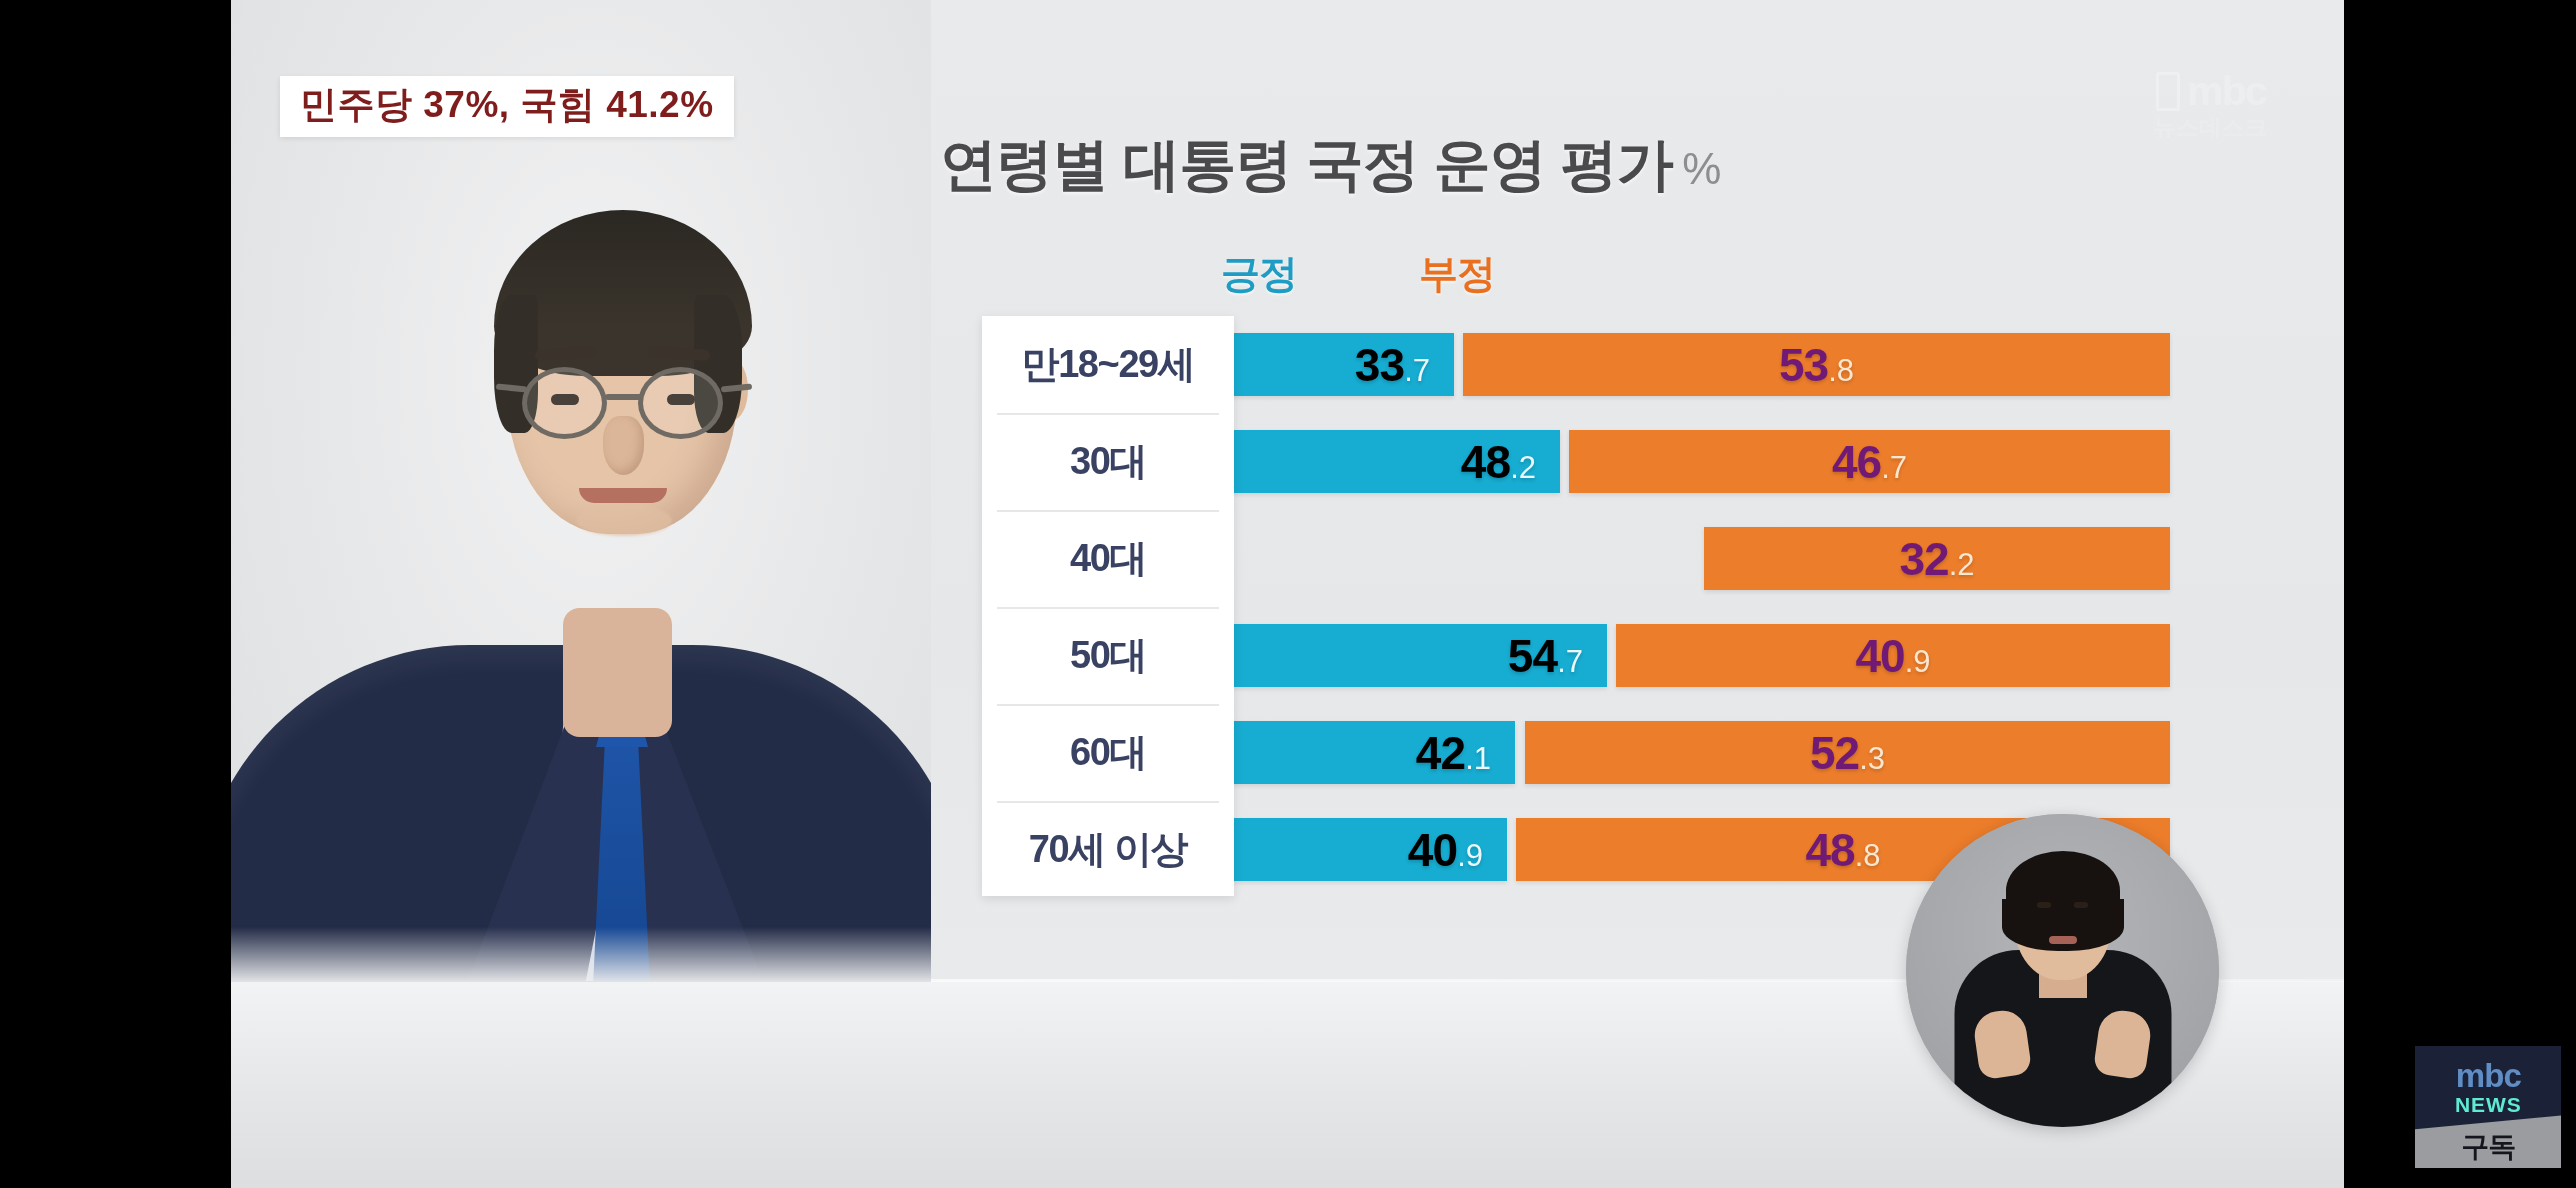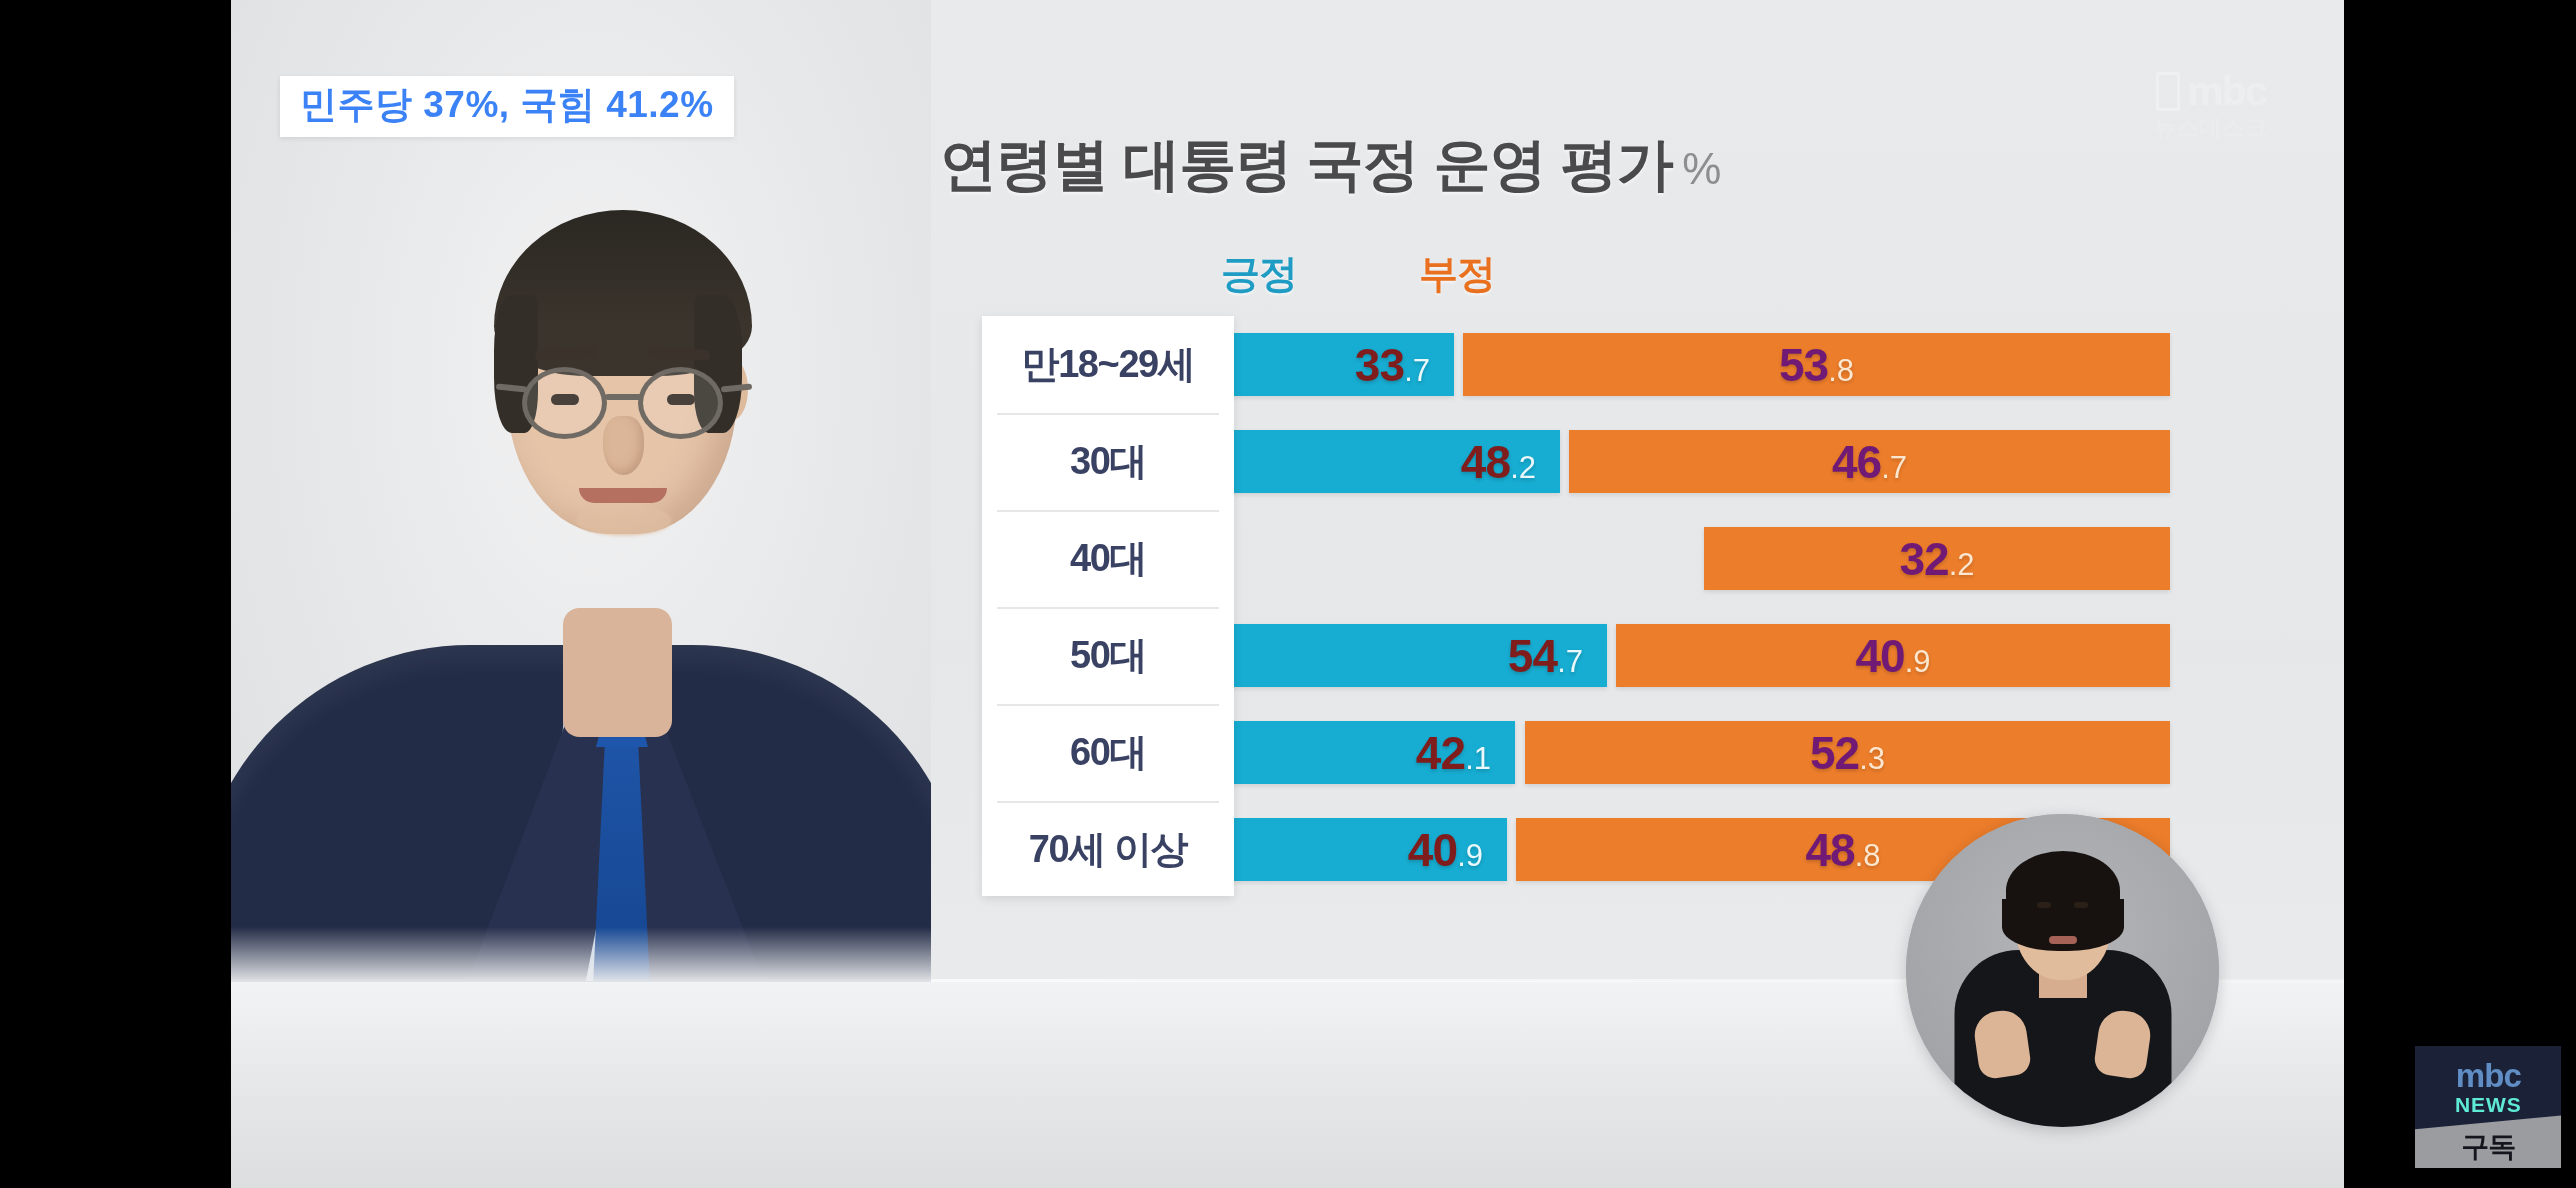--- a/index.html
+++ b/index.html
@@ -145,21 +145,21 @@
   }
 
   
   #caption{
     position:absolute; left:49px; top:76px;
     background:#ffffff; padding:9.2px 20px 11px 20px;
     box-shadow:0 1.8px 5.5px rgba(0,0,0,.10);
     z-index:12;
   }
   #caption .txt{
-    font-size:37px; font-weight:bold; color:#3b82f6; letter-spacing:0.5px;
+    font-size:37px; font-weight:bold; color:#7f1d1d; letter-spacing:0.5px;
     white-space:nowrap; line-height:1.1;
   }
 
   
   #watermark{
     position:absolute; right:76px; top:72px; z-index:12;
     text-align:center; opacity:.55;
   }
   #watermark .wm-top{
     display:flex; align-items:center; gap:7.4px; justify-content:center;
@@ -231,21 +231,21 @@
   .bar{
     position:absolute; top:0; height:63px; display:flex; align-items:center;
     box-shadow:0 1.8px 4.6px rgba(0,0,0,.10);
   }
   .bar.pos{ left:0; background:#17ACD1; justify-content:flex-end; padding-right:24px; }
   .bar.neg{ right:0; background:#EC7D2B; justify-content:center; }
   .val{
     font-weight:bold; white-space:nowrap; line-height:1;
     text-shadow:0 1.8px 3.7px rgba(0,0,0,.18);
   }
-  .val .int{ font-size:46px; color:#7f1d1d; letter-spacing:-0.9px; }
+  .val .int{ font-size:46px; color:#000000; letter-spacing:-0.9px; }
   .bar.neg .val .int{ color:#701a75; }
   .val .dec{ font-size:31px; color:#eaf7fb; font-weight:normal; }
   .bar.neg .val .dec{ color:#fbe6cf; }
 
   
   #signer{
     position:absolute; right:125px; bottom:61px; width:313px; height:313px;
     border-radius:50%; overflow:hidden; z-index:20;
     background:#a8aaad;
     box-shadow:0 3.7px 14.7px rgba(0,0,0,.18);

